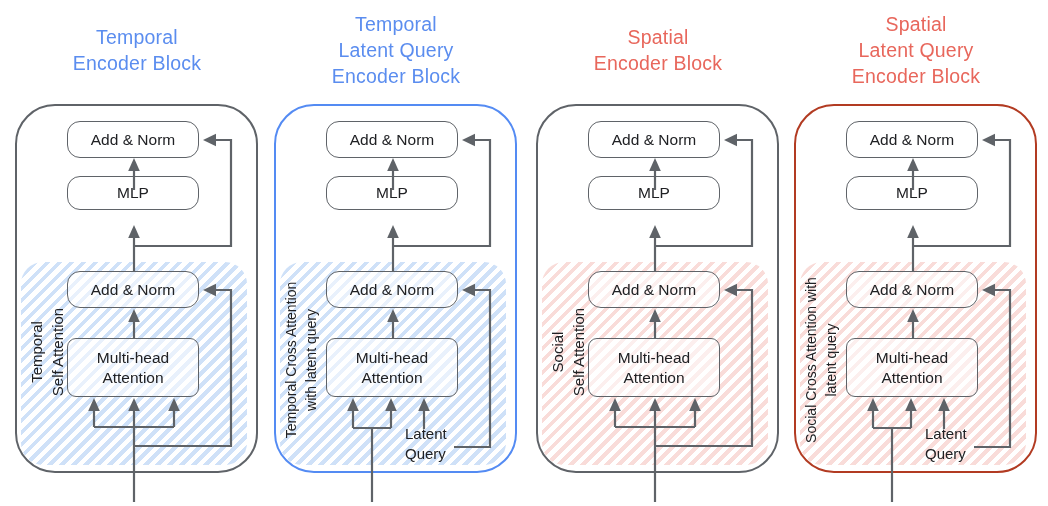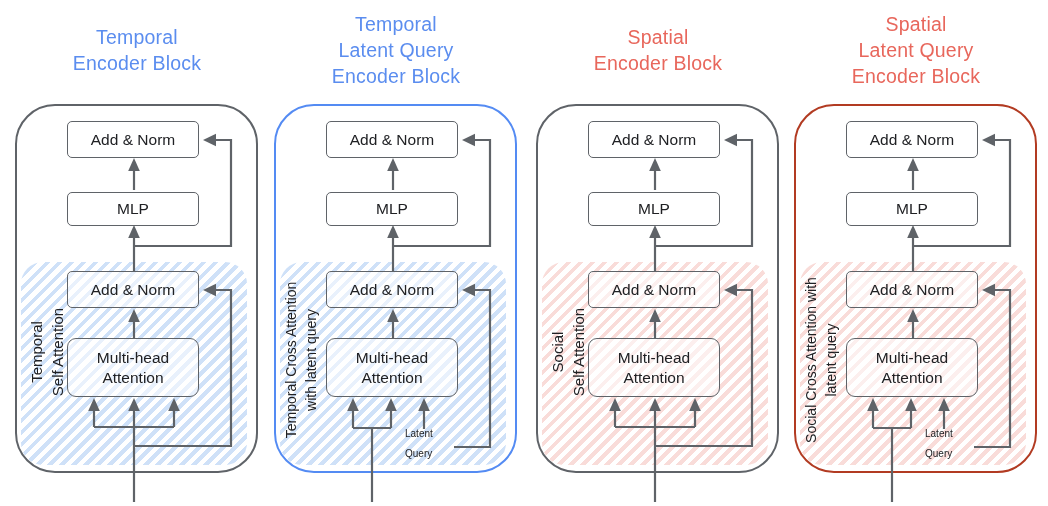--- a/index.html
+++ b/index.html
@@ -18,38 +18,38 @@
   .outer{
     position:absolute;left:6px;top:104px;width:239px;height:365px;
     border:2.5px solid var(--outline,#5f6368);border-radius:40px;background:transparent;
   }
   .hatch{
     position:absolute;left:12px;top:262px;width:226px;height:203px;border-radius:22px;
     background:repeating-linear-gradient(135deg,var(--hatch,#cfe1f8) 0 4px,#ffffff 4px 8.5px);
   }
   .box{
     position:absolute;left:58px;width:132px;box-sizing:border-box;
-    border:1.6px solid #5f6368;border-radius:5px;background:#fff;
+    border:1.6px solid #5f6368;border-radius:13px;background:#fff;
     display:flex;align-items:center;justify-content:center;
     text-align:center;white-space:pre-line;font-size:15.5px;line-height:20px;
   }
   .box.tinted{background:rgba(255,255,255,0.55);}
   .addnorm-top{top:121px;height:37px;}
-  .mlp{top:192px;height:34px;}
+  .mlp{top:176px;height:34px;}
   .addnorm-attn{top:271px;height:37px;}
   .mha{top:338px;height:59px;border-radius:9px;}
   .vlabel{
     position:absolute;width:max-content;text-align:center;white-space:pre-line;
     transform:translate(-50%,-50%) rotate(-90deg);color:#202124;
   }
   .vlabel.self{left:38px;top:352px;font-size:15px;line-height:21px;}
   .vlabel.latent{left:33px;top:360px;font-size:14px;line-height:20px;}
   .latent-label{
     position:absolute;left:137px;top:424px;white-space:pre-line;
-    font-size:10px;line-height:20px;text-align:left;
+    font-size:15px;line-height:20px;text-align:left;
   }
   svg.flow{position:absolute;left:0;top:0;overflow:visible;}
   svg.flow path{stroke:var(--c-line,#5f6368);stroke-width:2.2;fill:none;}
   svg.flow polygon{fill:var(--c-line,#5f6368);stroke:none;}
   .theme-blue{--title:var(--c-blue-title,#5b8def);--hatch:var(--c-blue-hatch,#cfe1f8);}
   .theme-pink{--title:var(--c-red-title,#e8675c);--hatch:var(--c-pink-hatch,#f9dcd9);}
   .outline-gray{--outline:var(--c-gray-border,#5f6368);}
   .outline-blue{--outline:var(--c-blue-outline,#548bf3);}
   .outline-red{--outline:var(--c-red-outline,#b23b22);}
 </style>

